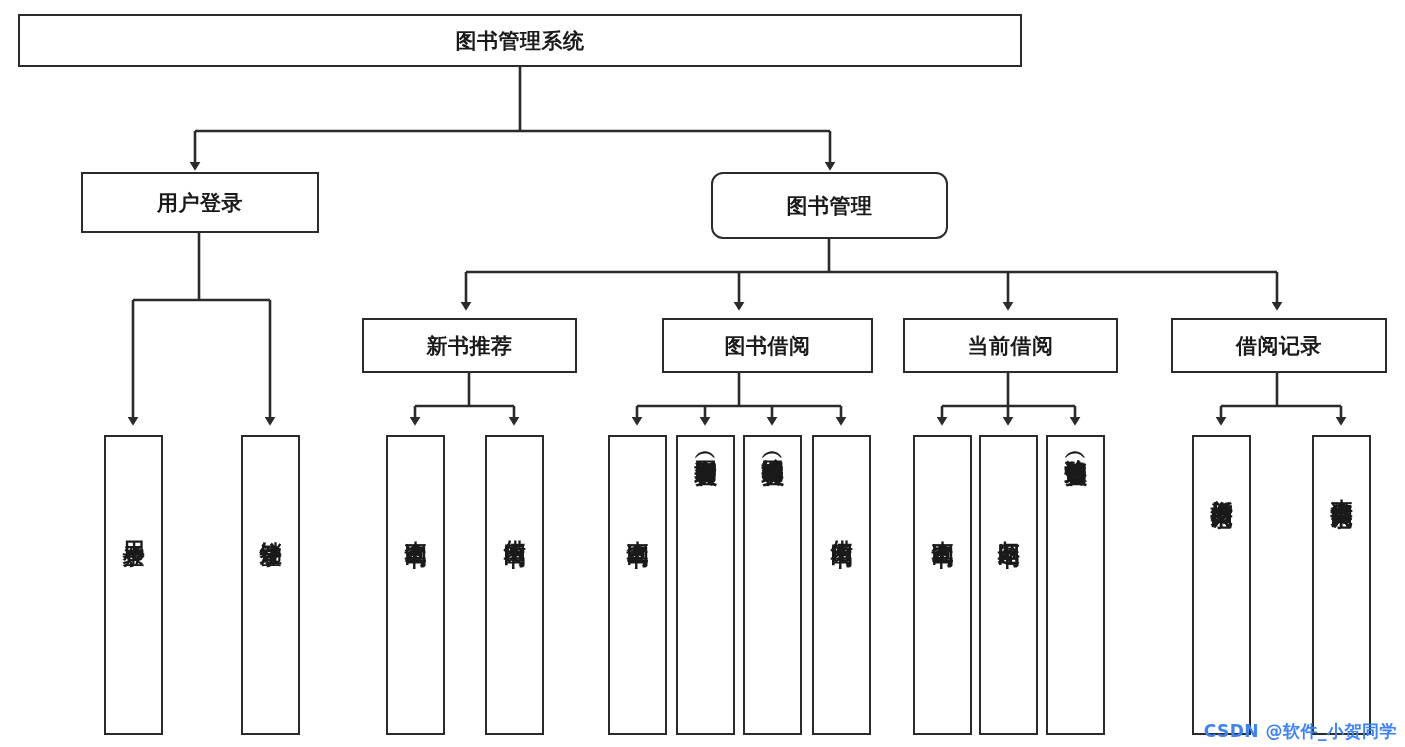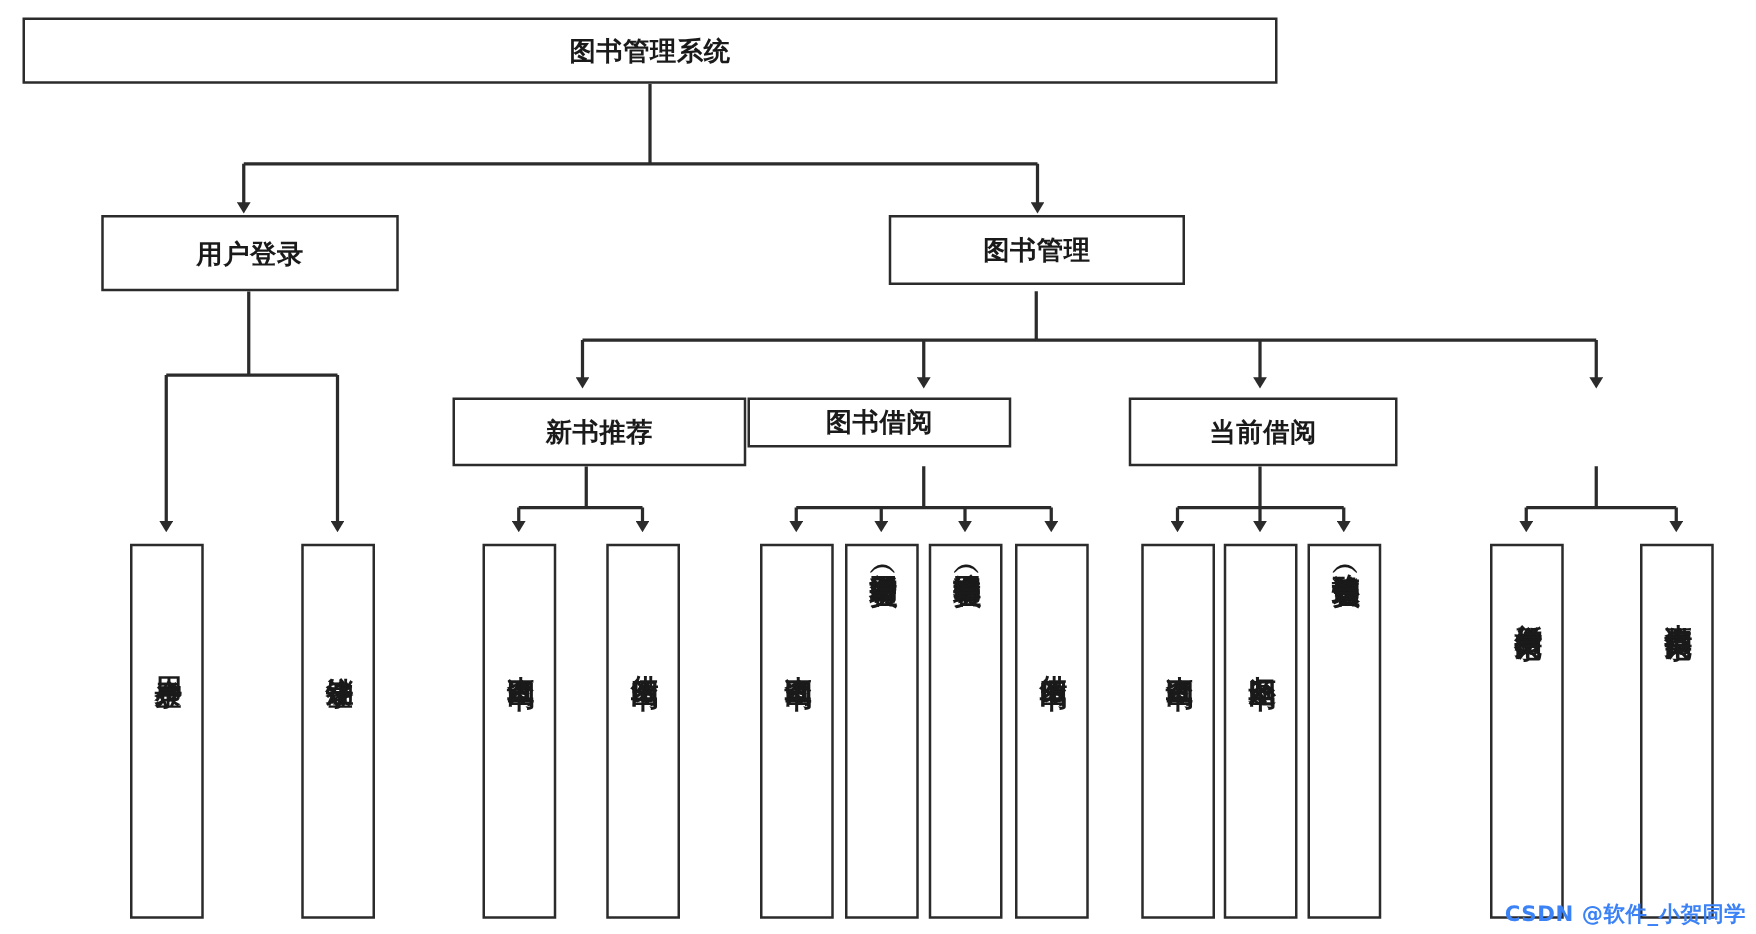--- a/index.html
+++ b/index.html
@@ -123,36 +123,39 @@
   </svg>
 
   <div class="node h-node" style="left:18px; top:14px; width:1004px; height:53px;">
     <span>图书管理系统</span>
   </div>
 
   <div class="node h-node" style="left:81px; top:172px; width:238px; height:61px;">
     <span>用户登录</span>
   </div>
 
-  <div class="node h-node" style="left:711px; top:172px; width:237px; height:56px;">
+  <div class="node h-node" style="left:711px; top:172px; width:237px; height:67px;border-radius:12px;">
     <span>图书管理</span>
   </div>
 
-  <div class="node h-node" style="left:362px; top:318px; width:235px; height:55px;">
+  <div class="node h-node" style="left:362px; top:318px; width:215px; height:55px;">
     <span>新书推荐</span>
   </div>
 
-  <div class="node h-node" style="left:598px; top:318px; width:211px; height:40px;text-align:center;">
+  <div class="node h-node" style="left:662px; top:318px; width:211px; height:55px;text-align:center;">
     <span>图书借阅</span>
   </div>
 
   <div class="node h-node" style="left:903px; top:318px; width:215px; height:55px;">
     <span>当前借阅</span>
   </div>
 
+  <div class="node h-node" style="left:1171px; top:318px; width:216px; height:55px;">
+    <span>借阅记录</span>
+  </div>
 
   <div class="node v-node" style="left:104px; top:435px; width:59px; height:300px; padding-top:86px;">
     <span class="v-label">用户登录</span>
   </div>
 
   <div class="node v-node" style="left:241px; top:435px; width:59px; height:300px; padding-top:86px;">
     <span class="v-label">注销登录</span>
   </div>
 
   <div class="node v-node" style="left:386px; top:435px; width:59px; height:300px; padding-top:86px;">

